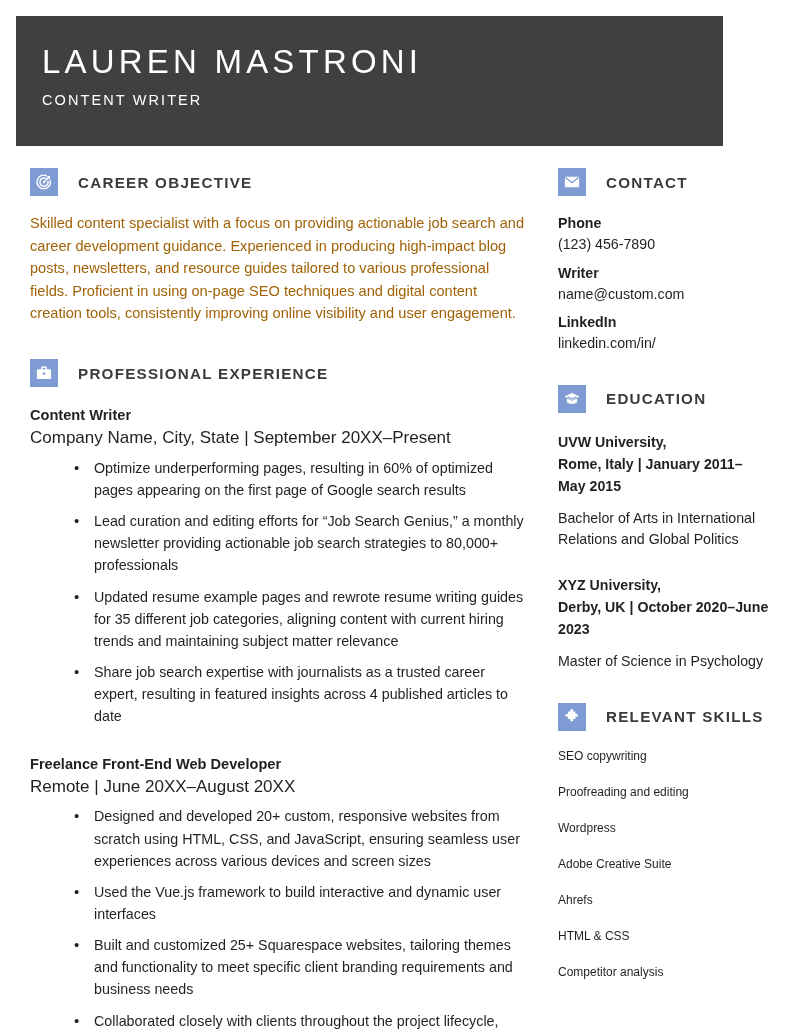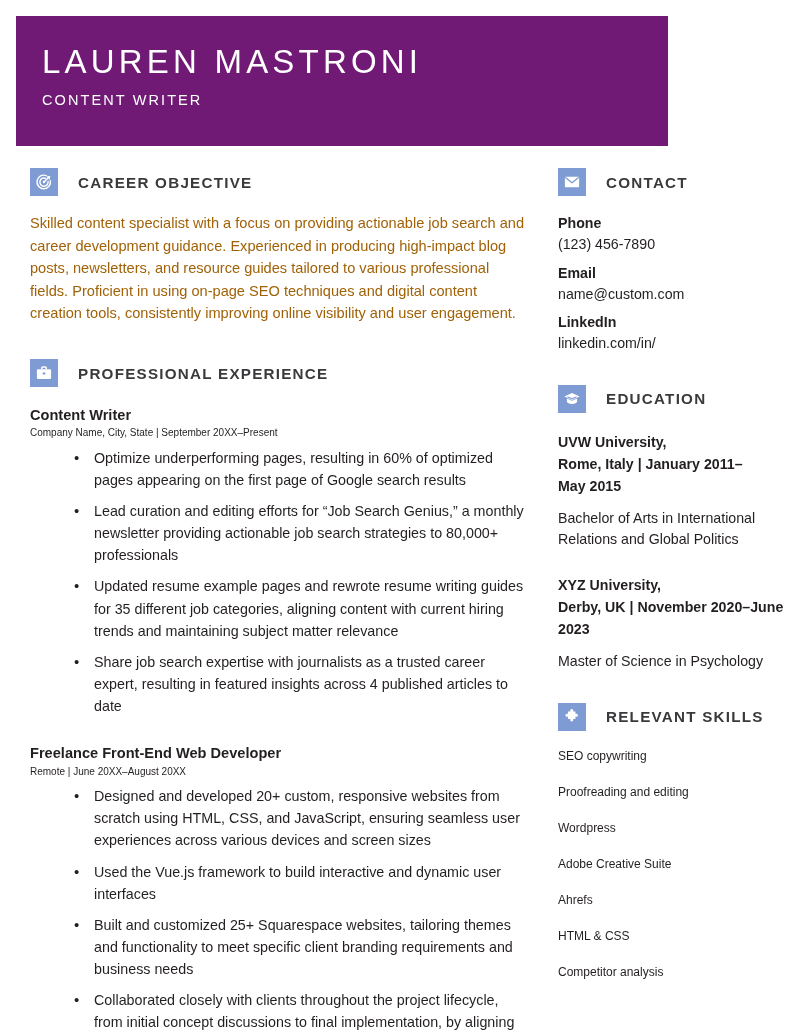--- a/index.html
+++ b/index.html
@@ -16,23 +16,23 @@
     color: #231f20;
     position: relative;
     overflow: hidden;
   }
 
   
   .header-banner {
     position: absolute;
     left: 16px;
     top: 16px;
-    width: 652px;
+    width: 707px;
     height: 130px;
-    background: #701a75;
+    background: #404040;
     padding: 28px 0 0 26px;
   }
   .full-name {
     color: #ffffff;
     font-size: 33px;
     font-weight: 400;
     letter-spacing: 4.2px;
     line-height: 1.12;
     white-space: nowrap;
   }
@@ -97,21 +97,21 @@
     color: #a16207;
   }
 
   .exp-block { margin-top: 4px; }
   .exp-role {
     font-size: 14.6px;
     font-weight: bold;
     line-height: 1.45;
   }
   .exp-meta {
-    font-size: 10px;
+    font-size: 17px;
     font-weight: 400;
     line-height: 1.45;
   }
   ul.bullets {
     margin: 6px 0 0 0;
     padding-left: 44px;
     list-style: none;
   }
   ul.bullets > li {
     font-size: 14.3px;
@@ -234,21 +234,21 @@
         <svg width="18" height="18" viewBox="0 0 24 24">
           <rect x="2.5" y="5" width="19" height="14" rx="1.4" fill="#ffffff"></rect>
           <path d="M3.6 6.4L12 13l8.4-6.6" fill="none" stroke="#7f9bd3" stroke-width="1.8" stroke-linecap="round" stroke-linejoin="round"></path>
         </svg>
       </span>
       <span class="sec-title">CONTACT</span>
     </div>
     <div class="contact-group">
       <div class="contact-label">Phone</div>
       <div class="contact-value">(123) 456-7890</div>
-      <div class="contact-label">Email</div>
+      <div class="contact-label">Writer</div>
       <div class="contact-value">name@custom.com</div>
       <div class="contact-label">LinkedIn</div>
       <div class="contact-value">linkedin.com/in/</div>
     </div>
 
     <div class="section-head gap-sec">
       <span class="sec-icon">
         <svg width="18" height="18" viewBox="0 0 24 24">
           <path d="M12 4L22.2 8.6 12 13.2 1.8 8.6z" fill="#ffffff"></path>
           <path d="M5.2 11.2v4.1c0 1.9 3.1 3.4 6.8 3.4s6.8-1.5 6.8-3.4v-4.1L12 14.4z" fill="#ffffff"></path>
@@ -260,21 +260,21 @@
 
     <div class="edu-block">
       <div class="edu-school">UVW University,</div>
       <div class="edu-school">Rome, Italy | January 2011–</div>
       <div class="edu-school">May 2015</div>
       <div class="edu-degree">Bachelor of Arts in International Relations and Global Politics</div>
     </div>
 
     <div class="edu-block">
       <div class="edu-school">XYZ University,</div>
-      <div class="edu-school">Derby, UK | November 2020–June</div>
+      <div class="edu-school">Derby, UK | October 2020–June</div>
       <div class="edu-school">2023</div>
       <div class="edu-degree">Master of Science in Psychology</div>
     </div>
 
     <div class="section-head gap-sec">
       <span class="sec-icon">
         <svg width="18" height="18" viewBox="0 0 24 24">
           <path d="M9.6 3.4a2.1 2.1 0 0 1 4.2 0c0 .5-.2.9-.4 1.3h3.2v3.2c.4-.3.8-.4 1.3-.4a2.1 2.1 0 0 1 0 4.2c-.5 0-.9-.2-1.3-.4v3.2h-3.2c.2.4.4.8.4 1.3a2.1 2.1 0 0 1-4.2 0c0-.5.2-.9.4-1.3H6.6v-3.2c-.4.2-.8.4-1.3.4a2.1 2.1 0 0 1 0-4.2c.5 0 .9.1 1.3.4V4.7h3.4c-.3-.4-.4-.8-.4-1.3z" fill="#ffffff"></path>
         </svg>
       </span>

